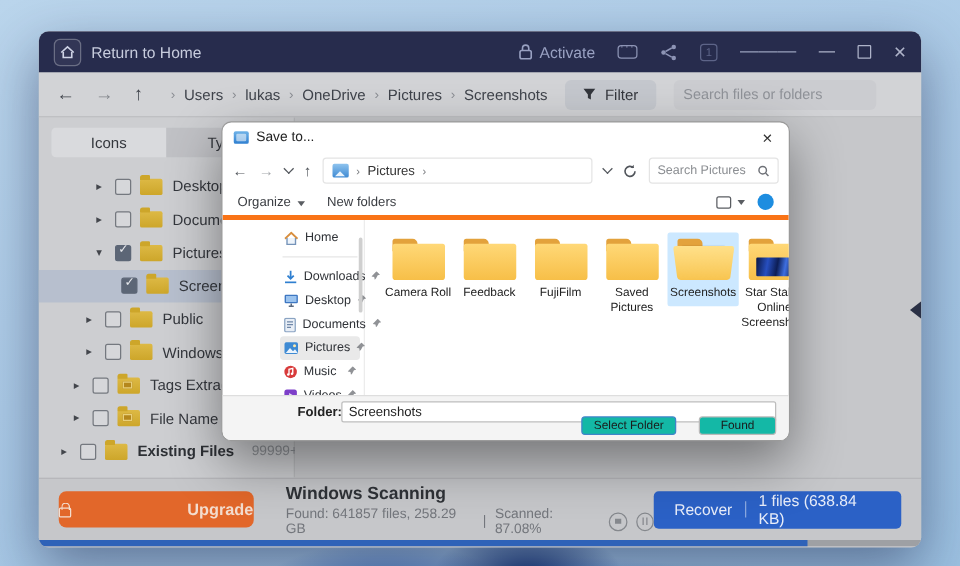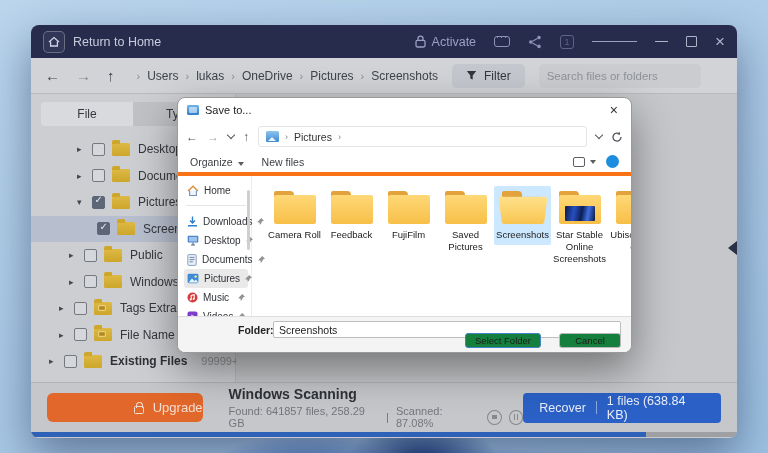--- a/index.html
+++ b/index.html
@@ -70,21 +70,21 @@
   .tlabel { white-space:nowrap; }
   .tlabel.bold { font-weight:bold; color:#2e3136; }
   .tcount { margin-left:14px; color:#8d9095; font-size:11px; }
   .ind46 { padding-left:46px; } .ind66 { padding-left:66px; } .ind38 { padding-left:38px; }
   .ind28 { padding-left:28px; } .ind18 { padding-left:18px; }
   .content { flex:1; background:#c6c7ca; position:relative; }
 
   .statusbar { height:50px; background:#c6c7ca; border-top:1px solid #b2b3b6;
                display:flex; align-items:center; padding:0 16px; }
   .upgrade { width:160px; height:29px; background:#e2672a; border-radius:6px; display:flex;
-             align-items:center; justify-content:flex-end; gap:9px; color:#f3ddcf; font-size:13px; }
+             align-items:center; justify-content:space-between; gap:9px; color:#f3ddcf; font-size:13px;font-weight:bold; }
   .lock-g { width:10px; height:8px; border:1.4px solid #f3ddcf; border-radius:1.5px; position:relative; margin-top:4px; }
   .lock-g::before { content:""; position:absolute; left:1px; top:-5px; width:5px; height:5px;
                     border:1.4px solid #f3ddcf; border-bottom:0; border-radius:4px 4px 0 0; }
   .scanblk { margin-left:26px; }
   .scan-title { font-size:14px; font-weight:bold; color:#2f3237; }
   .scan-info { font-size:11px; color:#73767c; margin-top:3px; display:flex; align-items:center; gap:7px; }
   .cbtn { width:15px; height:15px; border:1.3px solid #85888d; border-radius:50%; position:relative; }
   .cbtn.stop::after { content:""; position:absolute; left:4px; top:4px; width:4.5px; height:4.5px; background:#85888d; }
   .cbtn.pause::after { content:""; position:absolute; left:4.2px; top:3.6px; width:2px; height:6px;
                        border-left:1.6px solid #85888d; border-right:1.6px solid #85888d; }
@@ -118,21 +118,21 @@
               align-items:center; padding:0 6px; }
   .d-search input { flex:1; width:60px; border:0; outline:none; font-size:10px; color:#333; font-family:inherit; }
   .d-search input::placeholder { color:#8b8e92; }
   .d-tools { height:25px; display:flex; align-items:center; padding:0 12px; gap:18px;
              font-size:10.5px; color:#3a3d42; border-bottom:4px solid #f97316; }
   .caret { width:0; height:0; border-left:3.5px solid transparent; border-right:3.5px solid transparent;
            border-top:4px solid #5a5d62; display:inline-block; margin-left:5px; }
   .view-i { width:12px; height:10px; border:1.3px solid #5a5d62; border-radius:2px; }
   .info-i { width:13px; height:13px; border-radius:50%; background:#1d8de0; }
   .d-body { flex:1; display:flex; min-height:0; }
-  .d-side { width:74px; border-right:1px solid #ececec; padding:5px 3px 0 6px; position:relative; }
+  .d-side { width:74px; border-right:1px solid #ececec; padding:5px 3px 0 6px; position:relative;margin-left:40px; }
   .d-side::after { content:""; position:absolute; right:1px; top:14px; width:3px; height:60px; background:#cfcfcf; border-radius:2px; }
   .srow { display:flex; align-items:center; height:19px; gap:5px; font-size:10px; color:#2f3237;
           border-radius:3px; padding:0 3px; }
   .srow.sel { background:#e9e9e9; }
   .srow .pin { margin-left:auto; opacity:.75; }
   .sdiv { height:1px; background:#e6e6e6; margin:5px 2px 6px 2px; }
   .sp { height:12px; }
   .svg-i { flex:none; display:flex; }
   .d-files { flex:1; padding:10px 6px 0 14px; display:flex; align-items:flex-start; }
   .fitem { width:57px; display:flex; flex-direction:column; align-items:center; padding:5px 2px 4px;
@@ -148,21 +148,21 @@
   .bf.open .front { top:9px; transform:perspective(40px) rotateX(-14deg); transform-origin:bottom;
                     background:linear-gradient(180deg,#ffe089,#f8c44f); }
   .bf .pic { position:absolute; left:7px; bottom:3px; width:30px; height:15px; border-radius:1px;
              background:linear-gradient(100deg,#0a1742 0%,#274fc0 30%,#0d1e55 55%,#3e6fe0 75%,#0a1742 100%); }
   .d-foot { height:36px; background:#f4f4f4; border-top:1px solid #dedede; position:relative;
             font-size:10.5px; color:#222; }
   .f-label { position:absolute; left:60px; top:7px;font-weight:bold; }
   .f-input { position:absolute; left:95px; right:10px; top:4px; height:17px; border:1px solid #bdbdbd;
              border-radius:2px; font-size:10.5px; padding:0 5px; font-family:inherit; color:#222; background:#fff; }
   .f-btns { position:absolute; right:10px; bottom:4px; display:flex; gap:18px; }
-  .fbtn { min-width:62px; height:15px; background:#15803d; border:1px solid #b9b9b9; border-radius:3px;
+  .fbtn { min-width:62px; height:15px; background:#14b8a6; border:1px solid #b9b9b9; border-radius:3px;
           font-size:9.5px; display:flex; align-items:center; justify-content:center; padding:0 9px; color:#1b1b1b; }
   .fbtn.primary { border-color:#3f84c9; }
 </style>
 </head>
 <body>
 
 <div class="bloom"></div>
 
 <div class="win">
 
@@ -240,21 +240,21 @@
       <svg width="13" height="13" viewBox="0 0 13 13">
           <circle cx="5.4" cy="5.4" r="3.9" fill="none" stroke="#6e7177" stroke-width="1.3"></circle>
           <path d="m8.4 8.4 3 3" stroke="#6e7177" stroke-width="1.3"></path>
         </svg>
     </div>
   </div>
 
   <div class="mainrow">
     <div class="sidebar">
       <div class="tabs">
-        <div class="tab active">File</div>
+        <div class="tab active">Icons</div>
         <div class="tab">Type</div>
       </div>
 
       <div class="trow ind46">
         <span class="tri">▸</span>
         <span class="cb"></span>
         <span class="mfold"></span>
         <span class="tlabel">Desktop</span>
       </div>
       <div class="trow ind46">
@@ -352,25 +352,32 @@
       <span class="pic-ic"></span>
       <span class="sep">›</span>
       <span>Pictures</span>
       <span class="sep">›</span>
     </div>
     <span class="chev"></span>
     <svg width="12" height="12" viewBox="0 0 12 12">
         <path d="M10 6a4 4 0 1 1-1.2-2.8" fill="none" stroke="#51555b" stroke-width="1.3"></path>
         <path d="M9 .8v2.6H6.4z" fill="#51555b"></path>
       </svg>
+    <div class="d-search">
+      <input type="text" placeholder="Search Pictures" style="">
+      <svg width="10" height="10" viewBox="0 0 13 13">
+          <circle cx="5.4" cy="5.4" r="3.9" fill="none" stroke="#6e7177" stroke-width="1.5"></circle>
+          <path d="m8.4 8.4 3 3" stroke="#6e7177" stroke-width="1.5"></path>
+        </svg>
+    </div>
   </div>
 
   <div class="d-tools">
     <span><span>Organize</span><span class="caret"></span></span>
-    <span>New files</span>
+    <span>New folders</span>
     <span style="margin-left:auto; display:flex; align-items:center; gap:10px;">
       <span style="display:flex; align-items:center;">
           <span class="view-i"></span>
           <span class="caret"></span>
         </span>
       <span class="info-i"></span>
     </span>
   </div>
 
   <div class="d-body">
@@ -528,16 +535,16 @@
         <div class="fname">UbisoftConnect</div>
       </div>
     </div>
   </div>
 
   <div class="d-foot">
     <span class="f-label">Folder:</span>
     <input class="f-input" type="text" value="Screenshots" style="">
     <div class="f-btns">
       <div class="fbtn primary">Select Folder</div>
-      <div class="fbtn">Cancel</div>
+      <div class="fbtn">Found</div>
     </div>
   </div>
 </div>
 
 </body></html>

